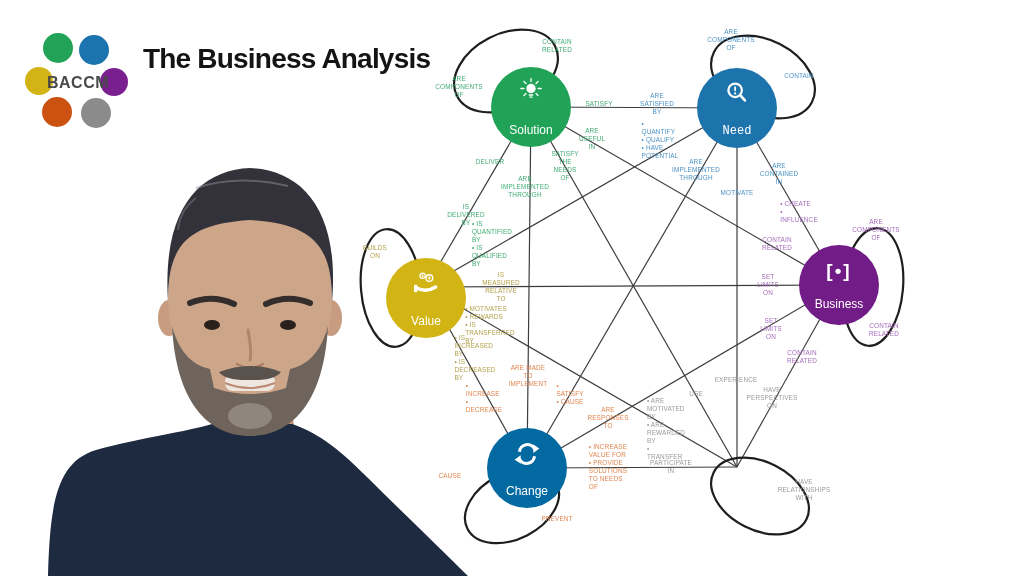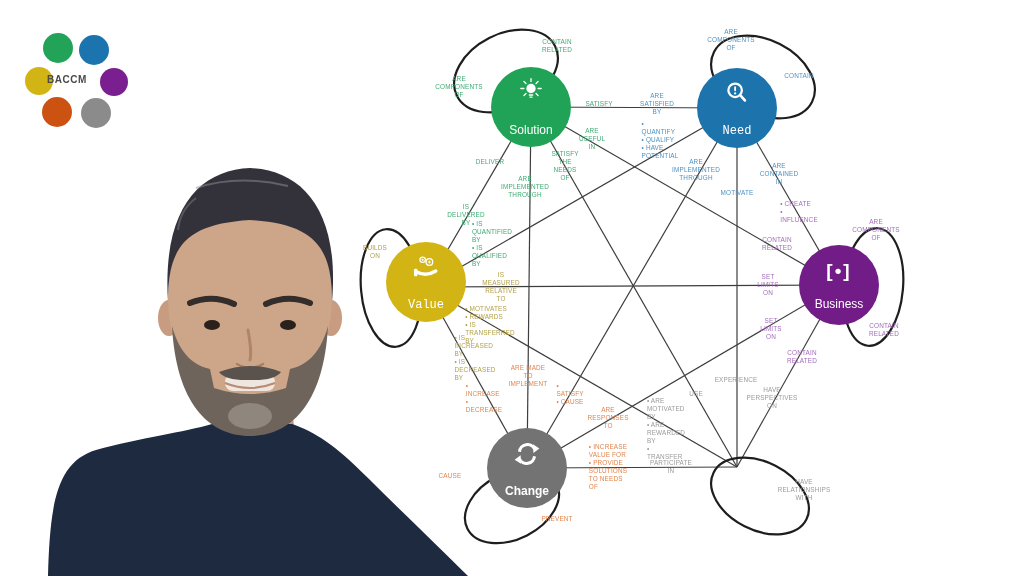--- a/index.html
+++ b/index.html
@@ -1,22 +1,22 @@
 <!DOCTYPE html>
 <html><head>
 <meta charset="utf-8">
 <style>
   html,body{margin:0;padding:0;background:#ffffff;}
   #stage{position:relative;width:1024px;height:576px;background:#fff;overflow:hidden;
          font-family:"Liberation Sans",sans-serif;}
 
   
   .logo-dot{position:absolute;border-radius:50%;}
-  #logo-text{position:absolute;left:47px;top:74px;width:60px;text-align:left;
-             font-size:10px;font-weight:bold;color:#4a4a4a;letter-spacing:.5px;}
+  #logo-text{position:absolute;left:47px;top:74px;width:60px;text-align:center;
+             font-size:16px;font-weight:bold;color:#4a4a4a;letter-spacing:.5px;}
   #title{position:absolute;left:143px;top:40px;color:#141414;font-weight:bold;
          font-size:28px;line-height:38px;letter-spacing:-0.8px;}
 
   
   #diagram-svg{position:absolute;left:0;top:0;}
   .conn{stroke:#3d3d3d;stroke-width:1.2;}
   .loop{stroke:#1e1e1e;stroke-width:2.2;fill:none;}
 
   .rel-label{position:absolute;transform:translate(-50%,-50%);
              font-size:6.4px;line-height:1.25;letter-spacing:.15px;
@@ -168,60 +168,61 @@
   <div class="node" style="left: 697px; top: 68px; background: rgb(29, 116, 173); font-family: Liberation Mono, monospace;">
     <svg width="30" height="30" viewBox="0 0 40 40">
       <circle cx="17.5" cy="15" r="9" fill="none" stroke="#fff" stroke-width="3"></circle>
       <line x1="24.2" y1="21.5" x2="30.5" y2="28.5" stroke="#fff" stroke-width="3.6" stroke-linecap="round"></line>
       <rect x="16.3" y="9.5" width="2.4" height="6.8" rx="1.2" fill="#fff"></rect>
       <circle cx="17.5" cy="19.2" r="1.5" fill="#fff"></circle>
     </svg>
     <div class="nlabel">Need</div>
   </div>
 
-  <div class="node" style="left: 386px; top: 242px; background: rgb(210, 180, 20); font-family: Liberation Mono, monospace;">
+  <div class="node" style="left: 386px; top: 258px; background: rgb(210, 180, 20);">
     <svg width="30" height="30" viewBox="0 0 40 40">
       <circle cx="15.5" cy="9" r="3.6" fill="none" stroke="#fff" stroke-width="1.6"></circle>
       <line x1="15.5" y1="7.4" x2="15.5" y2="10.6" stroke="#fff" stroke-width="1.2"></line>
       <line x1="13.9" y1="9" x2="17.1" y2="9" stroke="#fff" stroke-width="1.2"></line>
       <circle cx="24.5" cy="12" r="4.4" fill="none" stroke="#fff" stroke-width="1.8"></circle>
       <line x1="24.5" y1="9.9" x2="24.5" y2="14.1" stroke="#fff" stroke-width="1.4"></line>
       <line x1="22.4" y1="12" x2="26.6" y2="12" stroke="#fff" stroke-width="1.4"></line>
       <path d="M7,25 Q20,32 33,24" stroke="#fff" stroke-width="4.6" fill="none" stroke-linecap="round"></path>
       <rect x="4" y="21" width="4.5" height="10" rx="1.5" fill="#fff"></rect>
     </svg>
     <div class="nlabel">Value</div>
   </div>
 
   <div class="node" style="left: 799px; top: 245px; background: rgb(113, 28, 135);">
     <div class="ctx-glyph">[•]</div>
     <div class="nlabel">Business</div>
   </div>
 
-  <div class="node" style="left: 487px; top: 428px; background: #737373; font-weight: bold;">
+  <div class="node" style="left: 487px; top: 428px; background: #0369a1;">
     <svg width="30" height="30" viewBox="0 0 40 40">
       <path d="M10,17 A10.5,10.5 0 0 1 30,13.5" stroke="#fff" stroke-width="4" fill="none"></path>
       <polygon points="28,7 36.5,12.5 28.5,18.5" fill="#fff"></polygon>
       <path d="M30,23 A10.5,10.5 0 0 1 10,26.5" stroke="#fff" stroke-width="4" fill="none"></path>
       <polygon points="12,33 3.5,27.5 11.5,21.5" fill="#fff"></polygon>
     </svg>
     <div class="nlabel">Change</div>
   </div>
 
 
   <div>
     <span class="logo-dot" style="left: 43px; top: 33px; width: 30px; height: 30px; background: rgb(34, 163, 87);"></span>
     <span class="logo-dot" style="left: 79px; top: 35px; width: 30px; height: 30px; background: rgb(27, 116, 173);"></span>
     <span class="logo-dot" style="left: 25px; top: 67px; width: 28px; height: 28px; background: rgb(210, 180, 20);"></span>
     <span class="logo-dot" style="left: 100px; top: 68px; width: 28px; height: 28px; background: rgb(122, 31, 144);"></span>
     <span class="logo-dot" style="left: 42px; top: 97px; width: 30px; height: 30px; background: rgb(204, 82, 18);"></span>
     <span class="logo-dot" style="left: 81px; top: 98px; width: 30px; height: 30px; background: rgb(139, 139, 139);"></span>
     <div id="logo-text">BACCM</div>
   </div>
   <div id="title">
+    <div>The Business Analysis</div>
   </div>
 
   <svg id="presenter" width="1024" height="576">
     <g>
       <path d="M216,368 L288,368 L295,436 Q253,462 212,436 Z" fill="#c2957a"></path>
       <path d="M48,576 C50,505 56,462 96,450 C140,438 185,432 212,424 L292,424 C315,432 334,444 368,478 C402,512 440,548 468,576 Z" fill="#1d2a40"></path>
       <ellipse cx="169" cy="318" rx="11" ry="18" fill="#c79c80"></ellipse>
       <ellipse cx="331" cy="318" rx="11" ry="18" fill="#c79c80"></ellipse>
       <ellipse cx="250" cy="298" rx="82" ry="112" fill="#cda68a"></ellipse>
       <path d="M168,302 C162,208 200,170 250,168 C302,170 340,210 332,302 C332,248 316,224 250,220 C184,224 168,248 168,302 Z" fill="#33323a"></path>

